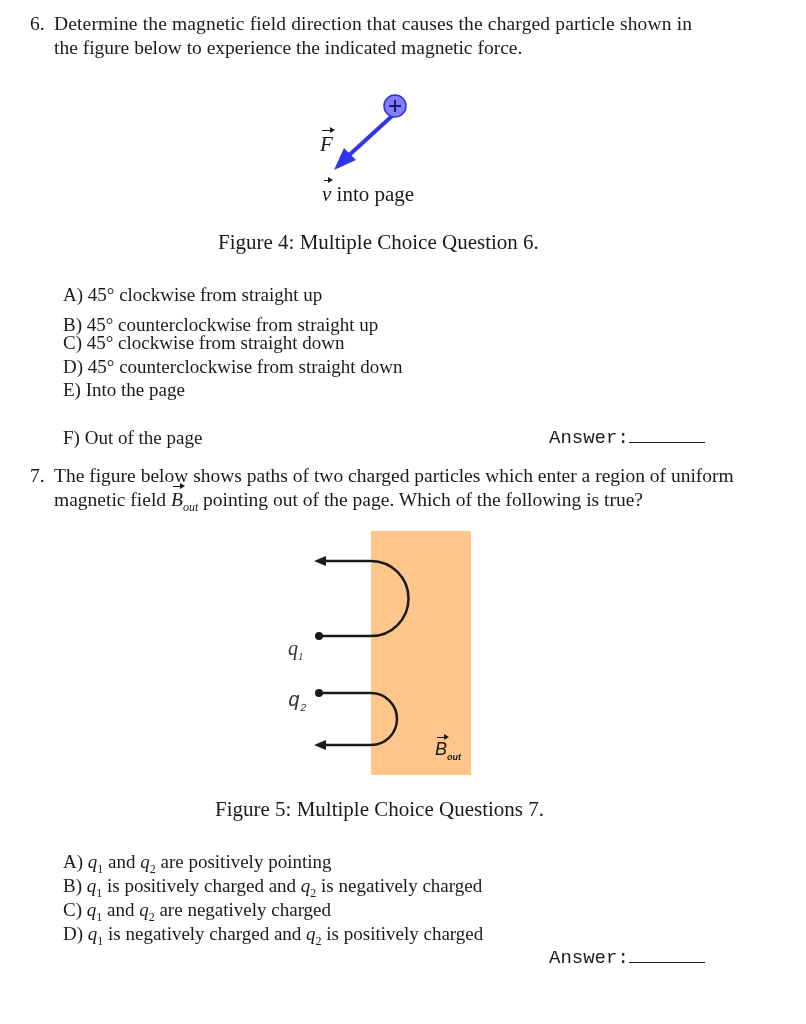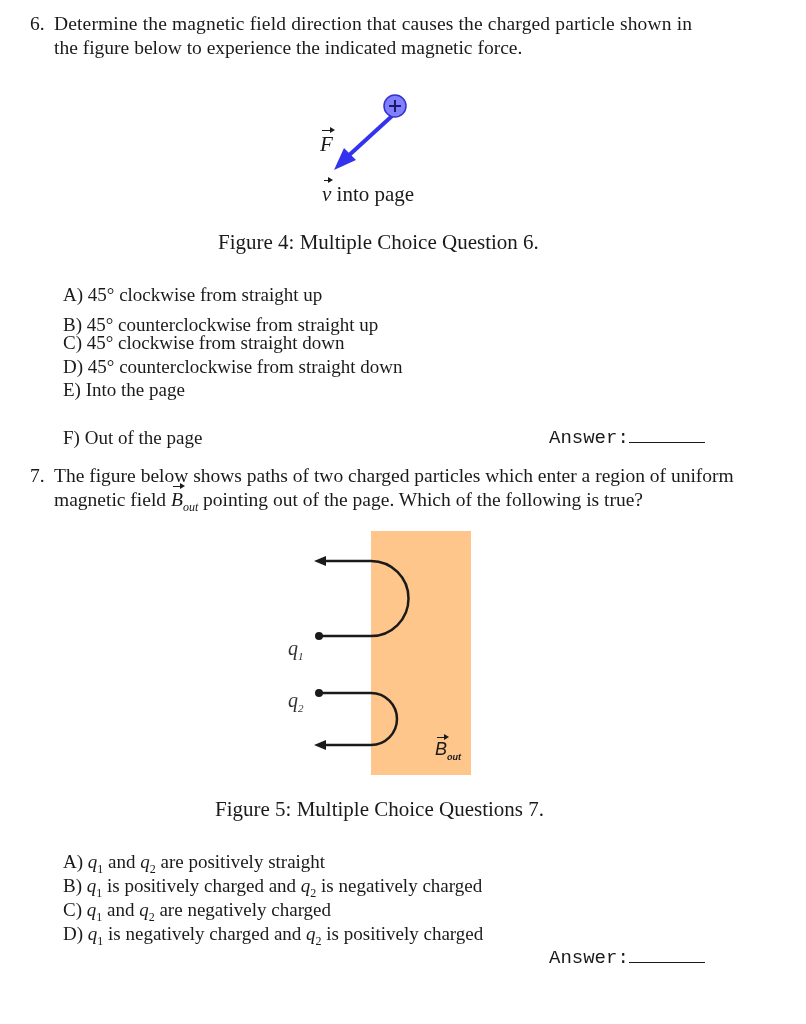--- a/index.html
+++ b/index.html
@@ -95,37 +95,37 @@
 
     <line x1="40" y1="168" x2="91" y2="168" stroke="#1a1a1a" stroke-width="2.5"></line>
     <path d="M 91 168 A 26 26 0 0 1 91 220" fill="none" stroke="#1a1a1a" stroke-width="2.5"></path>
     <line x1="91" y1="220" x2="44" y2="220" stroke="#1a1a1a" stroke-width="2.5"></line>
     <polygon points="34,220 46,215 46,225" fill="#1a1a1a"></polygon>
     <circle cx="39" cy="168" r="4" fill="#1a1a1a"></circle>
   </svg>
   <span class="abs" style="left:8px; top:112px; font-size:20px; font-style:italic; color:#333;">
     <span>q</span><sub class="s" style="font-size:11px;">1</sub>
   </span>
-  <span class="abs" style="left:8px; top:164px; font-size:20px; font-style:italic; color:#333;">
+  <span class="abs" style="left:8px; top:164px; font-size:20px; font-style:italic; color:#333;font-family:Liberation Mono, monospace;">
     <span>q</span><sub class="s" style="font-size:11px;">2</sub>
   </span>
   <span class="abs" style="left:155px; top:214px; font-size:18px; font-family:'Liberation Sans', sans-serif; font-style:italic;">
     <span class="vec">B</span><sub style="font-size:9px; font-weight:bold; font-style:italic;">out</sub>
   </span>
 </div>
 
 <div class="abs caption" style="left:215px; top:797px;">Figure 5: Multiple Choice Questions 7.</div>
 
 <div>
   <div class="option" style="top:850px;">
     <span>A)</span>
     <span class="math">q</span><sub class="n">1</sub>
     <span>and</span>
     <span class="math">q</span><sub class="n">2</sub>
-    <span>are positively straight</span>
+    <span>are positively pointing</span>
   </div>
   <div class="option" style="top:874px;">
     <span>B)</span>
     <span class="math">q</span><sub class="n">1</sub>
     <span>is positively charged and</span>
     <span class="math">q</span><sub class="n">2</sub>
     <span>is negatively charged</span>
   </div>
   <div class="option" style="top:898px;">
     <span>C)</span>

